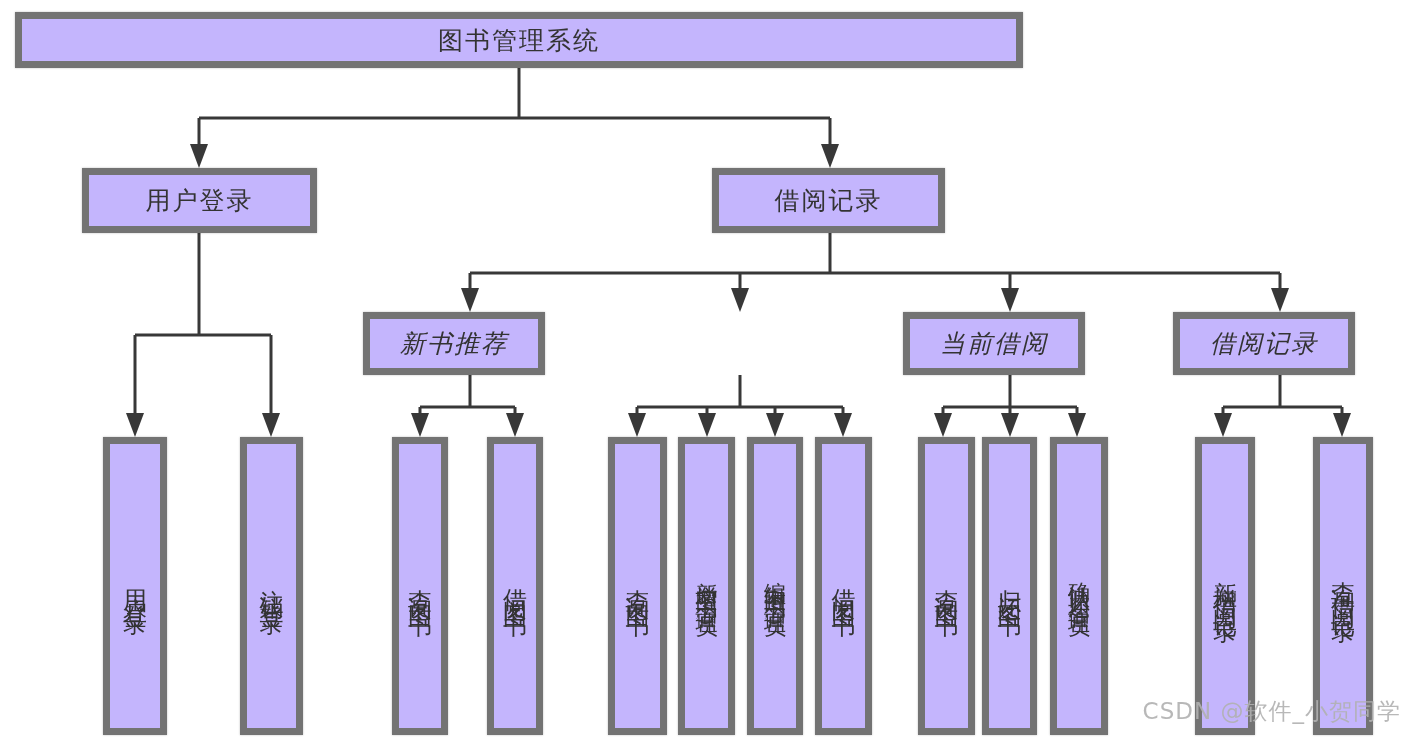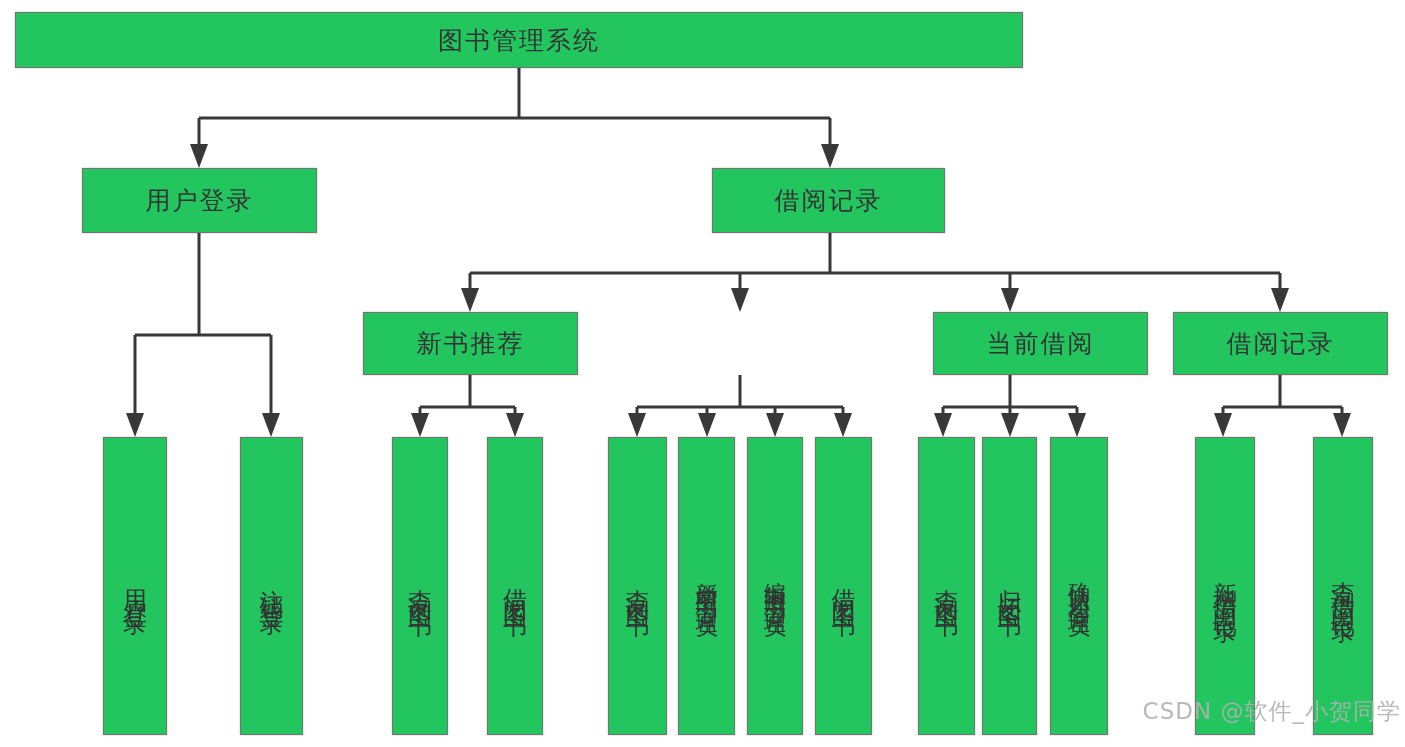--- a/index.html
+++ b/index.html
@@ -16,39 +16,39 @@
 
   .wires {
     position: absolute;
     left: 0; top: 0;
     width: 1405px; height: 747px;
     pointer-events: none;
   }
 
   .node {
     position: absolute;
-    background: #22c55e;
-    border: 1px solid #737373;
+    background: #c4b5fd;
+    border: 7px solid #737373;
     color: #333333;
     display: flex;
     align-items: center;
     justify-content: center;
     box-shadow: 0 0 2px rgba(0,0,0,0.25);
   }
 
   .h-node { font-size: 25px; letter-spacing: 2px; }
 
   .root-node   { left: 15px;  top: 12px;  width: 1008px; height: 56px; }
   .l2-login    { left: 82px;  top: 168px; width: 235px;  height: 65px; }
   .l2-manage   { left: 712px; top: 168px; width: 233px;  height: 65px; }
 
-  .l3 { top: 312px; height: 63px; width: 215px; }
+  .l3 { top: 312px; height: 63px; width: 182px; font-style: italic; }
   .l3-newbook  { left: 363px; }
   .l3-borrow   { left: 633px; }
-  .l3-current  { left: 903px; margin-left: 30px; }
+  .l3-current  { left: 903px; }
   .l3-records  { left: 1173px; }
 
   .leaf {
     top: 437px;
     height: 298px;
     font-size: 24px;
   }
   .leaf span {
     writing-mode: vertical-rl;
     text-orientation: mixed;

